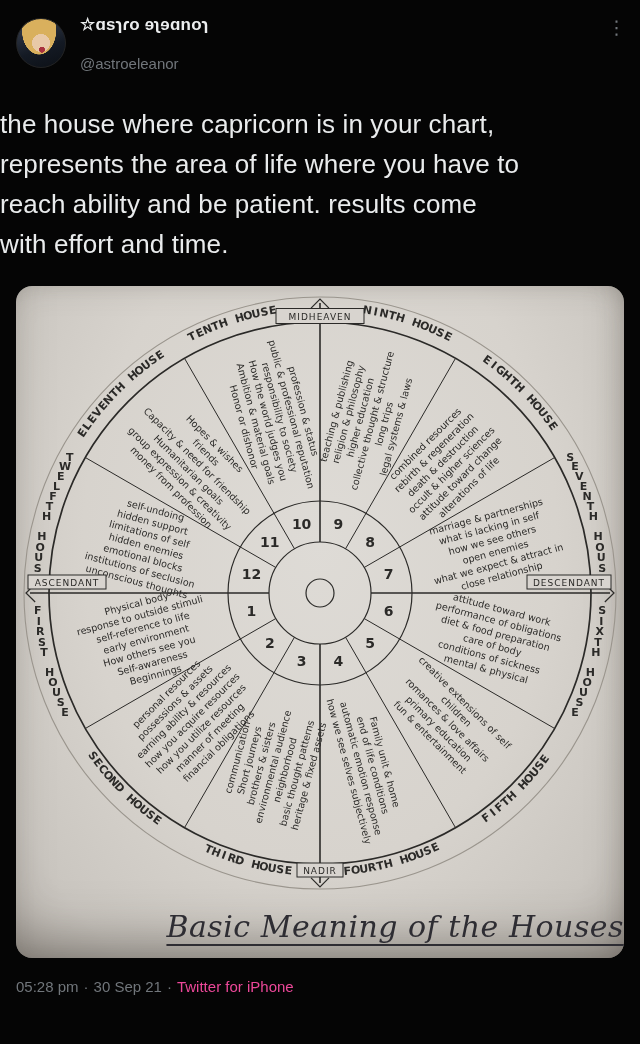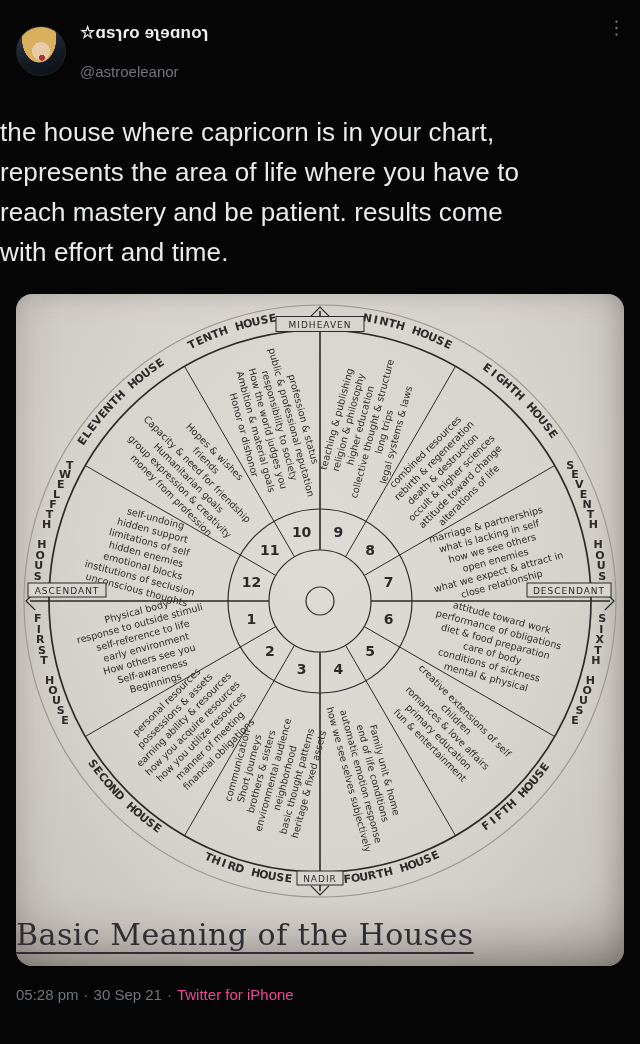--- a/index.html
+++ b/index.html
@@ -1,41 +1,41 @@
 <!DOCTYPE html>
 <html><head>
 <meta charset="utf-8">
 <style>
   *{margin:0;padding:0;box-sizing:border-box}
   html,body{background:#050505}
   body{font-family:"Liberation Sans",sans-serif;-webkit-font-smoothing:antialiased}
   .page{width:640px;height:1044px;background:#050505;color:#e7e9ea;position:relative;overflow:hidden}
 
-  .header{display:flex;align-items:center;padding:22px 16px 0;position:relative}
+  .header{display:flex;align-items:center;padding:14px 16px 0;position:relative}
   .avatar{width:50px;height:50px;border-radius:50%;flex:0 0 50px;border:1px solid #222;
     background-color:#1a212c;
     background-image:
       radial-gradient(circle at 52% 64%, #a8323e 0 7%, rgba(0,0,0,0) 8%),
       radial-gradient(circle at 50% 50%, #e8c9a8 0 26%, rgba(0,0,0,0) 27%),
       radial-gradient(ellipse at 46% 24%, #d9b05d 0 46%, rgba(0,0,0,0) 47%),
       linear-gradient(160deg,#3a4252,#141a24 60%,#0c1016);}
   .names{margin-left:14px;flex:1;min-width:0}
   .display-name{font-size:17px;font-weight:700;color:#eceeef;letter-spacing:.2px}
   .handle{font-size:15px;color:#71767b;margin-top:20px}
   .kebab{position:absolute;right:14px;top:18px;color:#71767b;font-size:19px;line-height:1;cursor:pointer}
 
   .tweet{padding:0 0;margin-top:32px;font-size:26px;line-height:40px;font-weight:400;color:#e9ebec;letter-spacing:.1px}
 
   .photo{margin:22px 16px 0;width:608px;height:672px;border-radius:16px;position:relative;overflow:hidden;cursor:pointer;
     background:radial-gradient(ellipse at 50% 38%, #dedbd6 0%, #d7d3cd 55%, #cac6c0 84%, #b9b4ae 100%);
     box-shadow: inset 0 -36px 54px -24px rgba(66,60,53,.55), inset 0 12px 34px -20px rgba(92,86,78,.35), inset -14px 0 30px -18px rgba(92,86,78,.3);}
   svg.wheel{display:block}
   svg.wheel text{font-family:"DejaVu Sans",sans-serif}
-  .photo-title{position:absolute;left:0;right:0;bottom:14px;text-align:left;
-    font-family:"DejaVu Serif",serif;font-size:30px;color:#2e2d33;letter-spacing:.5px}
+  .photo-title{position:absolute;left:0;right:0;bottom:14px;text-align:right;
+    font-family:"DejaVu Serif",serif;font-style:italic;font-size:30px;color:#2e2d33;letter-spacing:.5px}
   .photo-title span{text-decoration:underline;text-decoration-thickness:2px;text-underline-offset:7px}
 
   .footer{padding:20px 16px 0;font-size:15px;color:#71767b}
   .footer .sep{margin:0 5px}
   .footer .link{color:#ec4899;cursor:pointer}
 </style>
 </head>
 <body>
 
 <div class="page">
@@ -45,21 +45,21 @@
     <div class="names">
       <div class="display-name">☆ɑsɿɾo ɘʅɘɑnoɿ</div>
       <div class="handle">@astroeleanor</div>
     </div>
     <div class="kebab">⋮</div>
   </div>
 
   <div class="tweet">
     <div>the house where capricorn is in your chart,</div>
     <div>represents the area of life where you have to</div>
-    <div>reach mastery and be patient. results come</div>
+    <div>reach ability and be patient. results come</div>
     <div>with effort and time.</div>
   </div>
 
   <div class="photo">
     <svg id="wheel" class="wheel" width="608" height="614" viewBox="0 0 608 614">
         <circle cx="304" cy="307" r="296" fill="none" stroke="#9a958d" stroke-width="1.1"></circle>
         <circle cx="304" cy="307" r="271" fill="none" stroke="#2b2a28" stroke-width="1.7"></circle>
         <circle cx="304" cy="307" r="92" fill="none" stroke="#2b2a28" stroke-width="1.2"></circle>
         <circle cx="304" cy="307" r="51" fill="none" stroke="#2b2a28" stroke-width="1.2"></circle>
         <circle cx="304" cy="307" r="14" fill="none" stroke="#2b2a28" stroke-width="1.2"></circle>

